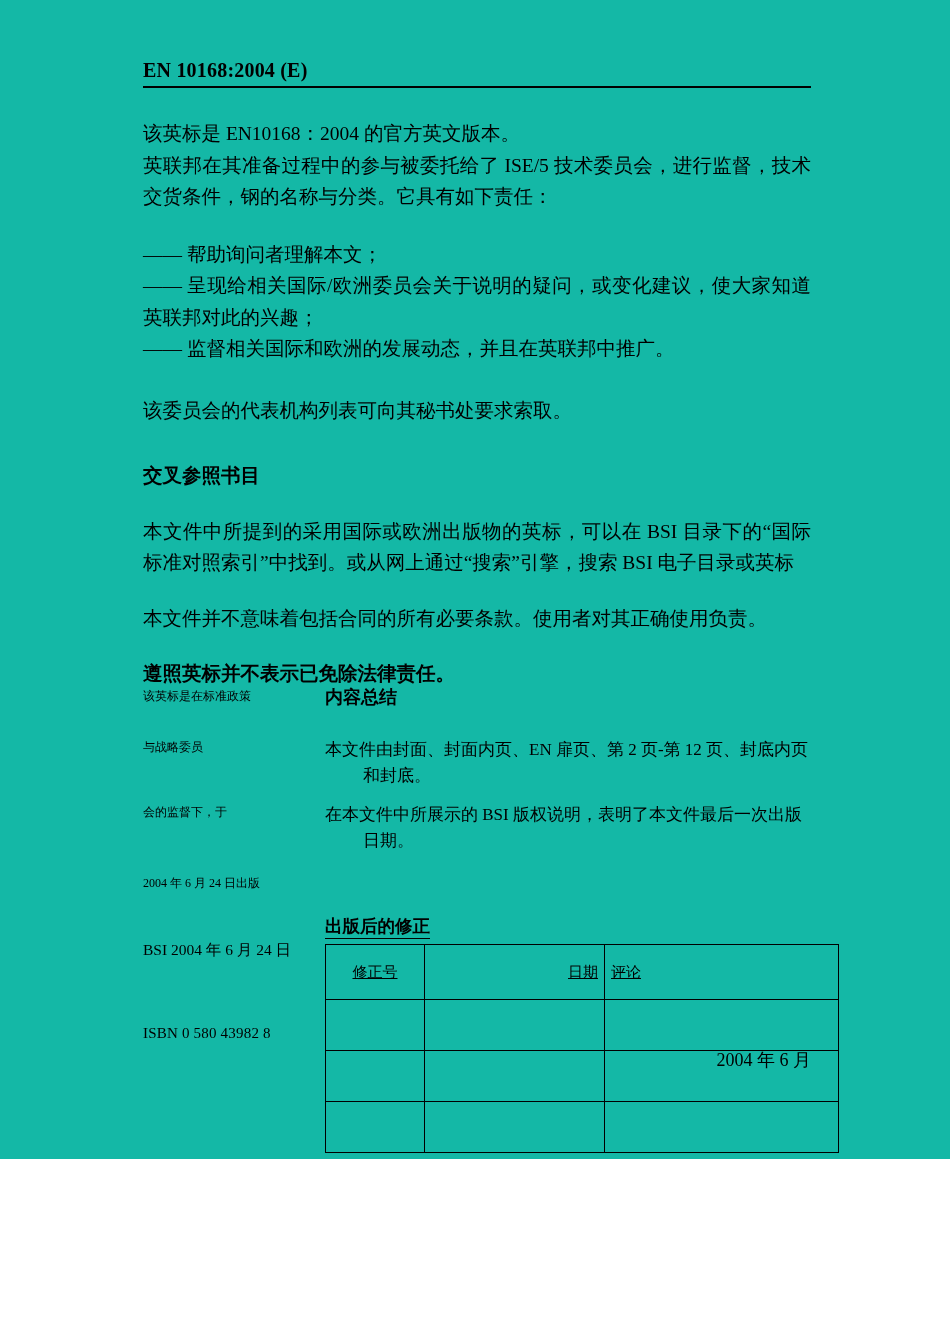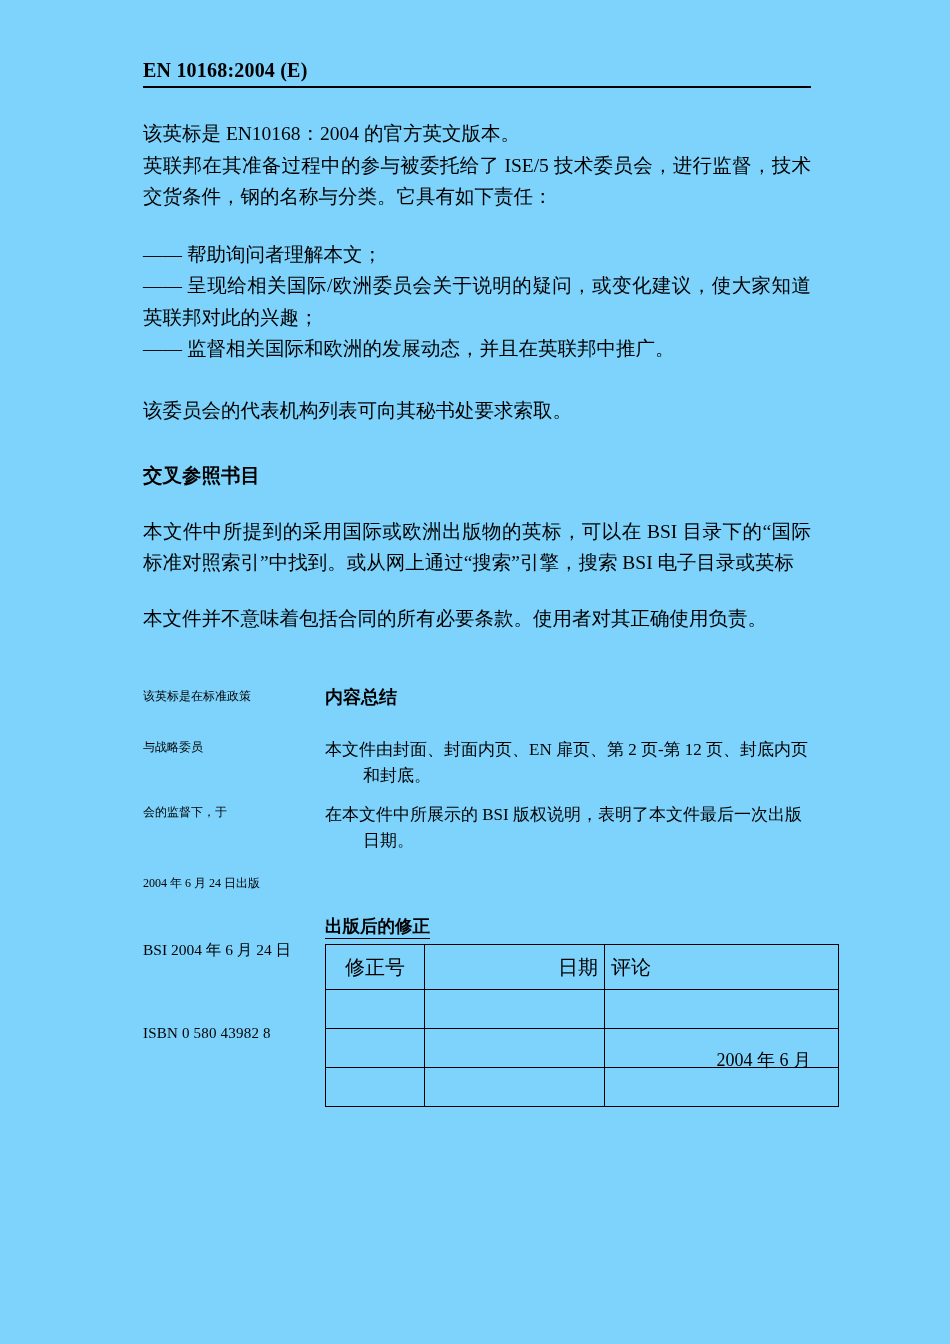--- a/index.html
+++ b/index.html
@@ -7,22 +7,22 @@
     padding: 0;
     background: #ffffff;
   }
   body {
     font-family: "Liberation Serif", "DejaVu Serif", serif;
     color: #000000;
   }
   .page {
     position: relative;
     width: 950px;
-    height: 1344px;
-    background: #7dd3fc;
+    height: 1159px;
+    background: #14b8a6;
     overflow: hidden;
   }
   .content {
     position: absolute;
     left: 143px;
     top: 0;
     width: 668px;
   }
 
   
@@ -108,42 +108,43 @@
   }
   .amend-left {
     width: 182px;
     flex: 0 0 182px;
     font-size: 15.5px;
     padding-top: 3px;
     margin-top: 20px;
   }
   .amend-right {
     flex: 1 1 auto;
+    text-decoration: underline;
   }
   .amend-title {
     font-weight: bold;
     font-size: 17.5px;
     display: inline-block;
     border-bottom: 1.5px solid #000;
     padding-bottom: 1px;
     line-height: 1.2;
   }
   table.amend-table {
     border-collapse: collapse;
     width: 474px;
     margin-top: 5px;
     table-layout: fixed;
   }
   table.amend-table th,
   table.amend-table td {
     border: 1.2px solid #000;
     height: 24px;
     font-weight: normal;
-    font-size: 20px;
-    padding: 7px 6px;
+    font-size: 15px;
+    padding: 13px 6px;
   }
   table.amend-table th.c1 { width: 86px; text-align: center; }
   table.amend-table th.c2 { width: 167px; text-align: right; }
   table.amend-table th.c3 { width: 221px; text-align: left; }
   table.amend-table th { height: 28px; }
 
   
   .isbn {
     position: absolute;
     left: 143px;
@@ -187,20 +188,23 @@
     <div class="body-block">该委员会的代表机构列表可向其秘书处要求索取。</div>
 
     <div class="body-block" style="margin-top:34px;">
       <p class="bold-head">交叉参照书目</p>
     </div>
 
     <div class="body-block" style="margin-top:26px;">本文件中所提到的采用国际或欧洲出版物的英标，可以在 BSI 目录下的“国际标准对照索引”中找到。或从网上通过“搜索”引擎，搜索 BSI 电子目录或英标</div>
 
     <div class="body-block" style="margin-top:24px;">本文件并不意味着包括合同的所有必要条款。使用者对其正确使用负责。</div>
 
+    <div class="body-block" style="margin-top:24px;">
+      <p class="bold-head">遵照英标并不表示已免除法律责任。</p>
+    </div>
 
   </div>
 
   <div class="summary">
 
     <div class="srow">
       <div class="scol-left">该英标是在标准政策</div>
       <div class="scol-right summary-title">内容总结</div>
     </div>
 

